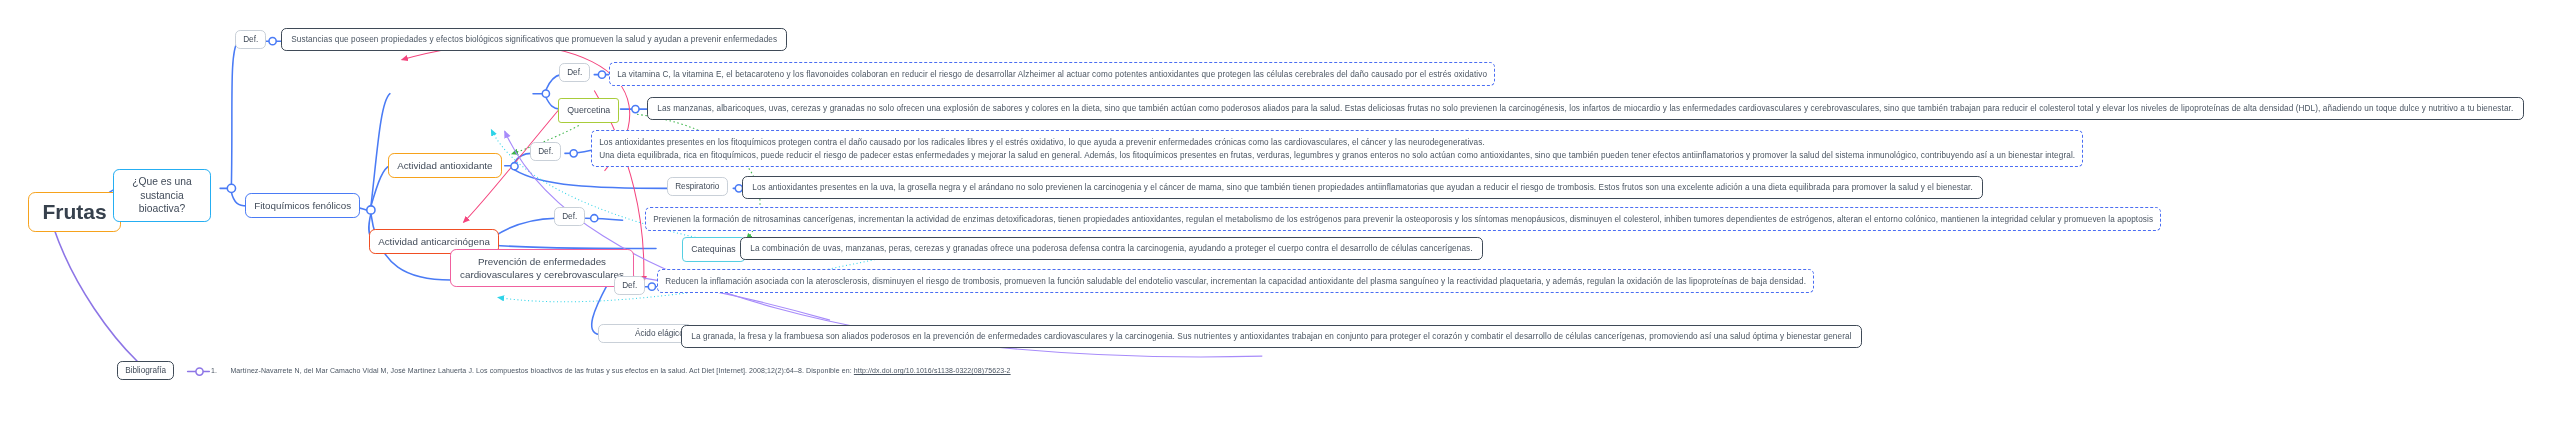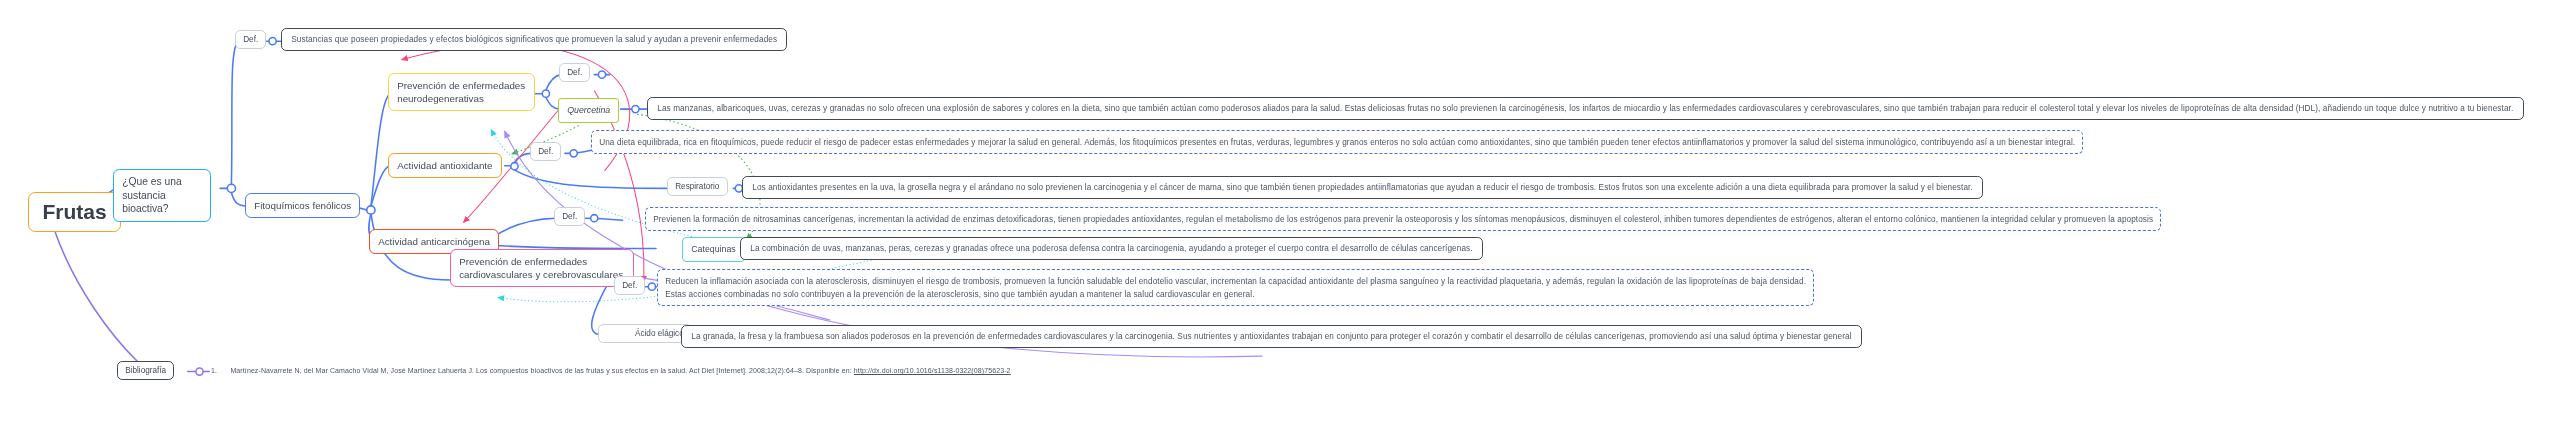--- a/index.html
+++ b/index.html
@@ -1,20 +1,20 @@
 <!DOCTYPE html>
 <html style="font-size:8.2px"><head>
 <meta charset="utf-8">
 <style>
   html,body{margin:0;padding:0;background:#ffffff;}
   body{width:2837px;height:421px;position:relative;font-family:"Liberation Sans",sans-serif;overflow:hidden;}
   #canvas{position:absolute;left:0;top:0;width:2837px;height:421px;}
   svg.links{position:absolute;left:0;top:0;z-index:1;}
   .node{position:absolute;z-index:2;background:#ffffff;box-sizing:border-box;color:#414b59;
-        display:flex;align-items:center;white-space:nowrap;border-radius:6.2px;}
+        display:flex;align-items:center;white-space:nowrap;border-radius:6.2px;text-align:center;}
   .wrap{white-space:normal;}
   
   .root{border:1.8px solid #f6a21c;padding:7.2px 13.4px;font-size:21px;font-weight:bold;color:#37414d;border-radius:7.2px;}
   
   .lvl{padding:5.2px 8.2px;font-size:9.8px;line-height:13px;}
   .b-sky{border:1.5px solid #25aef2;}
   .b-blue{border:1.5px solid #4a7bf5;}
   .b-yellow{border:1.5px solid #fdd23a;}
   .b-orange{border:1.5px solid #f6a21c;}
   .b-red{border:1.5px solid #f04e23;}
@@ -126,34 +126,37 @@
   <div class="node root" style="left:28px;top:192px;">Frutas</div>
 
   <div class="node lvl b-sky wrap" style="left:113px;top:169px;width:98px;font-size:10.3px;line-height:13.4px;">¿Que es una sustancia bioactiva?</div>
 
   <div class="node glabel" style="left:235px;top:30px;">Def.</div>
 
   <div class="node defbox" style="left:281px;top:28px;">Sustancias que poseen propiedades y efectos biológicos significativos que promueven la salud y ayudan a prevenir enfermedades</div>
 
   <div class="node lvl b-blue" style="left:245px;top:193px;">Fitoquímicos fenólicos</div>
 
-  <div class="node lvl b-yellow wrap" style="left:388px;top:73px;width:147px;">Prevención de enfermedades neurodegenerativas</div>
 
   <div class="node glabel" style="left:559px;top:63px;">Def.</div>
 
+  <div class="node wavy" style="left:609px;top:62px;">
+    <span class="line">La vitamina C, la vitamina E, el betacaroteno y los flavonoides colaboran en reducir el riesgo de desarrollar Alzheimer al actuar como potentes antioxidantes que protegen las células cerebrales del daño causado por el estrés oxidativo</span>
+  </div>
 
-  <div class="node lvl b-green" style="left:558px;top:98px;font-size:8.8px;font-style:italic;">Quercetina</div>
+  <div class="node lvl b-green" style="left:558px;top:98px;font-size:8.8px;">Quercetina</div>
 
   <div class="node defbox" style="left:647px;top:97px;">Las manzanas, albaricoques, uvas, cerezas y granadas no solo ofrecen una explosión de sabores y colores en la dieta, sino que también actúan como poderosos aliados para la salud. Estas deliciosas frutas no solo previenen la carcinogénesis, los infartos de miocardio y las enfermedades cardiovasculares y cerebrovasculares, sino que también trabajan para reducir el colesterol total y elevar los niveles de lipoproteínas de alta densidad (HDL), añadiendo un toque dulce y nutritivo a tu bienestar.</div>
 
   <div class="node lvl b-orange" style="left:388px;top:153px;">Actividad antioxidante</div>
 
   <div class="node glabel" style="left:530px;top:142px;">Def.</div>
 
   <div class="node wavy" style="left:591px;top:130px;">
+    <span class="line">Los antioxidantes presentes en los fitoquímicos protegen contra el daño causado por los radicales libres y el estrés oxidativo, lo que ayuda a prevenir enfermedades crónicas como las cardiovasculares, el cáncer y las neurodegenerativas.</span>
     <span class="line">Una dieta equilibrada, rica en fitoquímicos, puede reducir el riesgo de padecer estas enfermedades y mejorar la salud en general. Además, los fitoquímicos presentes en frutas, verduras, legumbres y granos enteros no solo actúan como antioxidantes, sino que también pueden tener efectos antiinflamatorios y promover la salud del sistema inmunológico, contribuyendo así a un bienestar integral.</span>
   </div>
 
   <div class="node glabel" style="left:667px;top:177px;">Respiratorio</div>
 
   <div class="node defbox" style="left:742px;top:176px;">Los antioxidantes presentes en la uva, la grosella negra y el arándano no solo previenen la carcinogenia y el cáncer de mama, sino que también tienen propiedades antiinflamatorias que ayudan a reducir el riesgo de trombosis. Estos frutos son una excelente adición a una dieta equilibrada para promover la salud y el bienestar.</div>
 
   <div class="node lvl b-red" style="left:369px;top:229px;">Actividad anticarcinógena</div>
 
   <div class="node glabel" style="left:554px;top:207px;">Def.</div>
@@ -165,21 +168,20 @@
   <div class="node lvl b-cyan" style="left:654px;top:237px;font-size:8.8px;margin-left:28px;">Catequinas</div>
 
   <div class="node defbox" style="left:740px;top:237px;">La combinación de uvas, manzanas, peras, cerezas y granadas ofrece una poderosa defensa contra la carcinogenia, ayudando a proteger el cuerpo contra el desarrollo de células cancerígenas.</div>
 
   <div class="node lvl b-pink wrap" style="left:450px;top:249px;width:184px;">Prevención de enfermedades cardiovasculares y cerebrovasculares</div>
 
   <div class="node glabel" style="left:614px;top:276px;">Def.</div>
 
   <div class="node wavy" style="left:657px;top:269px;">
     <span class="line">Reducen la inflamación asociada con la aterosclerosis, disminuyen el riesgo de trombosis, promueven la función saludable del endotelio vascular, incrementan la capacidad antioxidante del plasma sanguíneo y la reactividad plaquetaria, y además, regulan la oxidación de las lipoproteínas de baja densidad.</span>
-    <span class="line">Estas acciones combinadas no solo contribuyen a la prevención de la aterosclerosis, sino que también ayudan a mantener la salud cardiovascular en general.</span>
   </div>
 
   <div class="node glabel" style="left:598px;top:324px;padding-left:36px;">Ácido elágico</div>
 
   <div class="node defbox" style="left:681px;top:325px;">La granada, la fresa y la frambuesa son aliados poderosos en la prevención de enfermedades cardiovasculares y la carcinogenia. Sus nutrientes y antioxidantes trabajan en conjunto para proteger el corazón y combatir el desarrollo de células cancerígenas, promoviendo así una salud óptima y bienestar general</div>
 
   <div class="node glabel" style="left:117px;top:361px;border-color:#3f4a57;border-width:1.3px;">Bibliografía</div>
 
   <div class="cite" style="left:211px;top:367px;">
     <span>1.</span>

